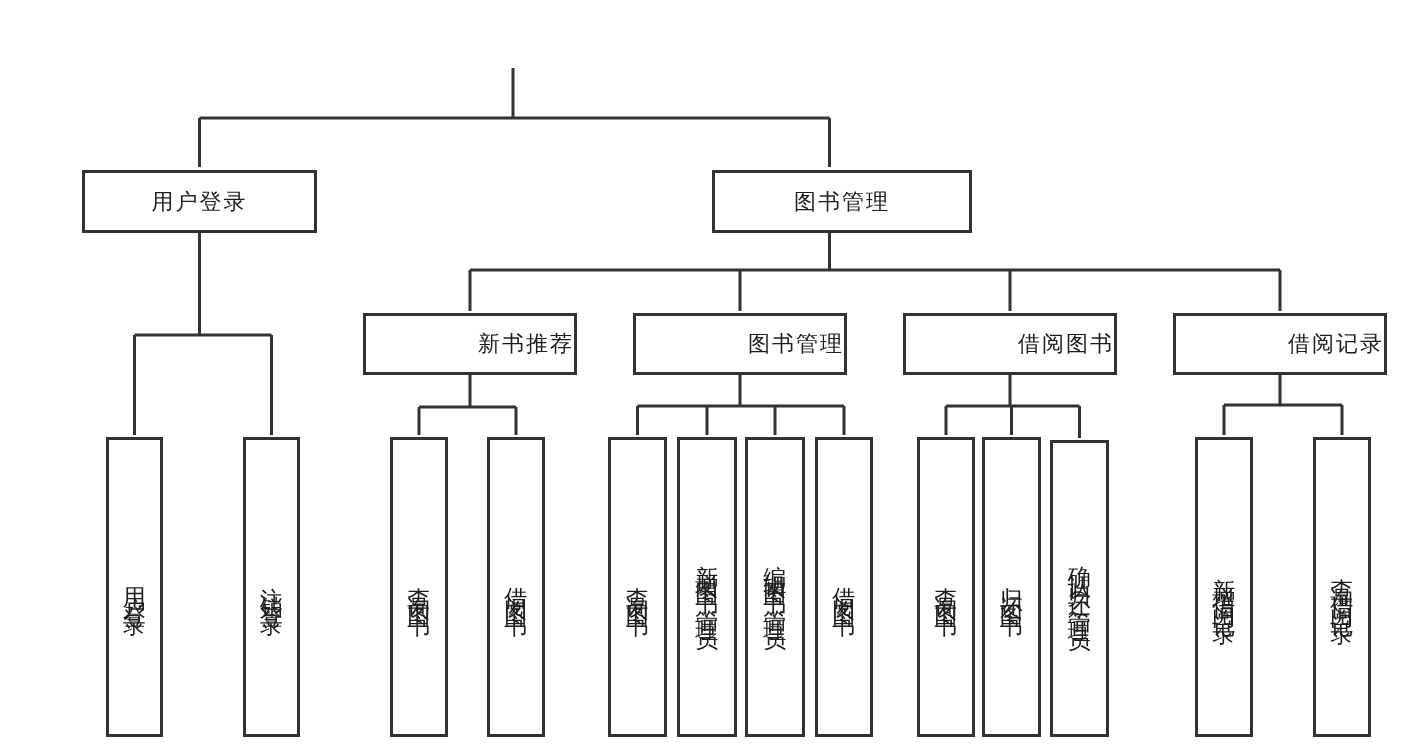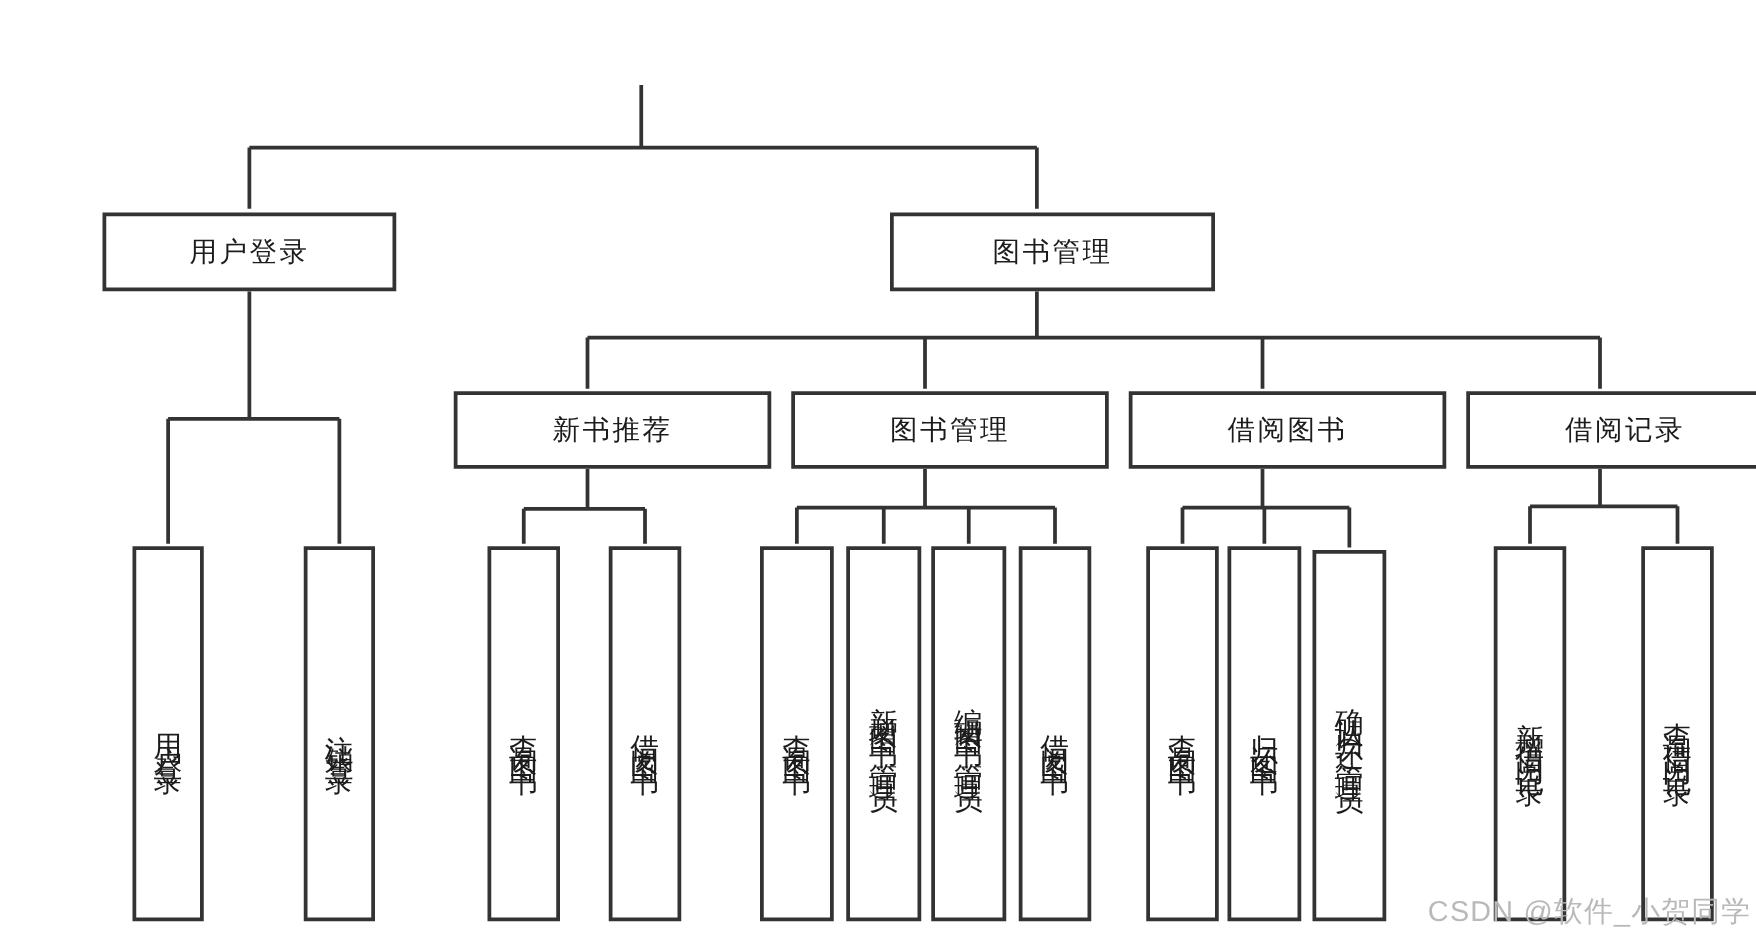--- a/index.html
+++ b/index.html
@@ -7,21 +7,21 @@
     position:relative;width:1405px;height:747px;background:#ffffff;
     font-family:"Liberation Sans","DejaVu Sans",sans-serif;overflow:hidden;
   }
   svg.edges{position:absolute;left:0;top:0;z-index:1;}
   svg.edges path{fill:none;stroke-width:3;}
   .box{
     position:absolute;box-sizing:border-box;border:3px solid #333333;background:#ffffff;
     display:flex;align-items:center;justify-content:center;z-index:2;color:#1c1c1c;
   }
   .h .lbl{font-size:22px;letter-spacing:2px;white-space:nowrap;}
-  .l3{top:313px;height:62px;width:254px;}
+  .l3{top:313px;height:62px;width:214px;justify-content:flex-end;}
   .leaf{top:437px;height:300px;}
   .leaf .lbl{
     writing-mode:vertical-rl;text-orientation:mixed;
     font-size:23px;letter-spacing:9px;line-height:1.15;
   }
   .watermark{
     position:absolute;right:4px;bottom:2px;z-index:3;
     color:#b9b9b9;font-size:23px;letter-spacing:1px;white-space:nowrap;
   }
 </style>
@@ -143,15 +143,14 @@
     <span class="lbl">确认归还（管理员）</span>
   </div>
 
   <div class="box leaf" style="left:1195px;width:58px;">
     <span class="lbl">新增借阅记录</span>
   </div>
   <div class="box leaf" style="left:1313px;width:58px;">
     <span class="lbl">查询借阅记录</span>
   </div>
 
-  <div class="watermark">CSDN @软件_小贺同学</div>
 
 </div>
 
 </body></html>

